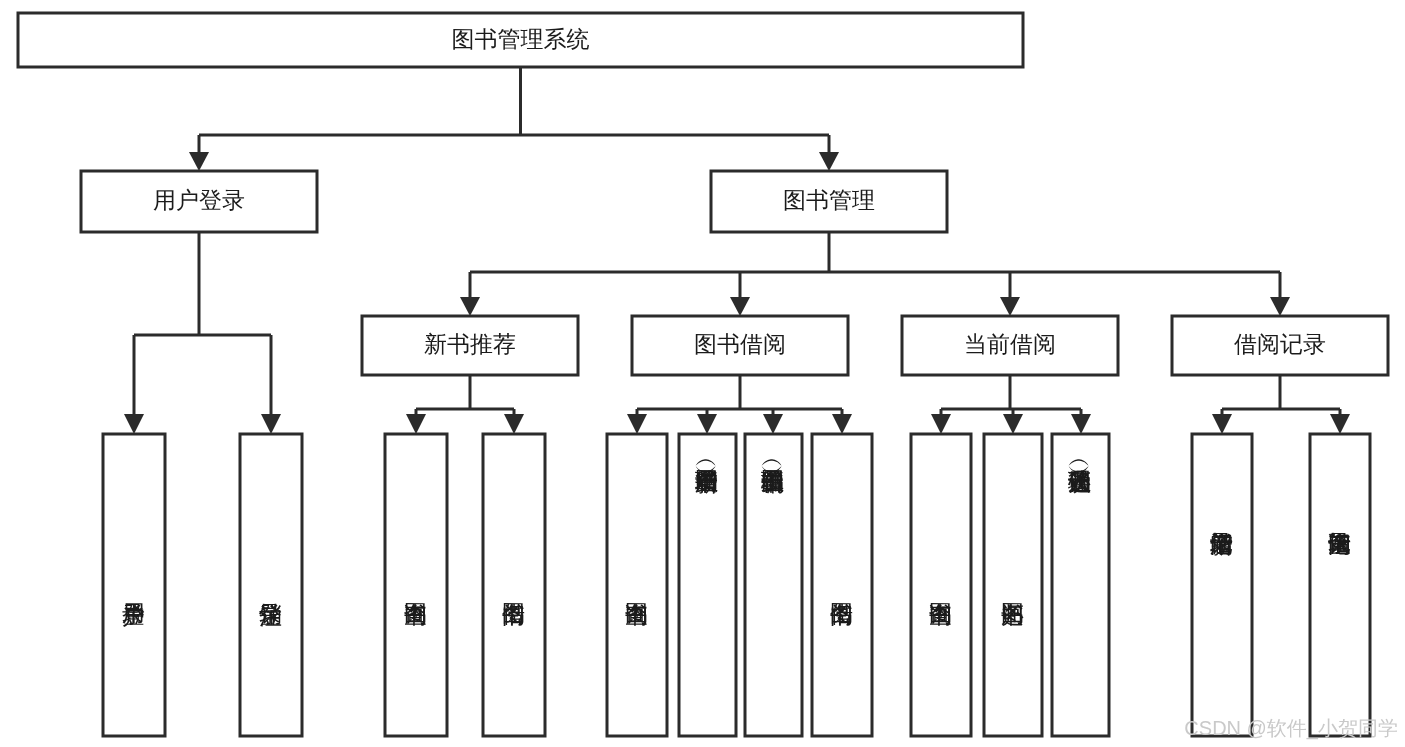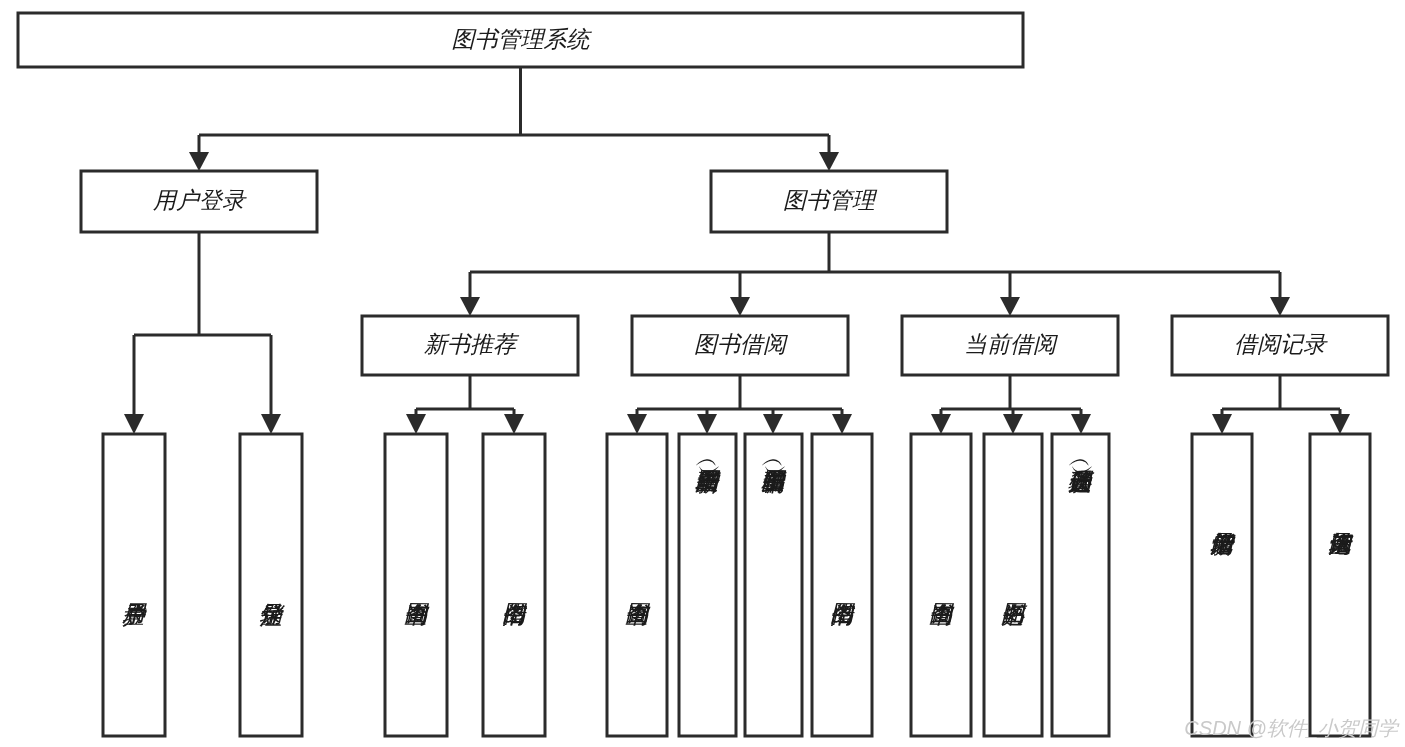--- a/index.html
+++ b/index.html
@@ -12,21 +12,20 @@
     width: 1405px;
     height: 747px;
     font-family: "Liberation Sans", "DejaVu Sans", sans-serif;
     overflow: hidden;
   }
   #diagram-root {
     position: relative;
     width: 1405px;
     height: 747px;
     background: #ffffff;
-    font-style: italic;
   }
   svg.diagram-canvas {
     position: absolute;
     top: 0;
     left: 0;
     width: 1405px;
     height: 747px;
     display: block;
   }
   .node-box {

